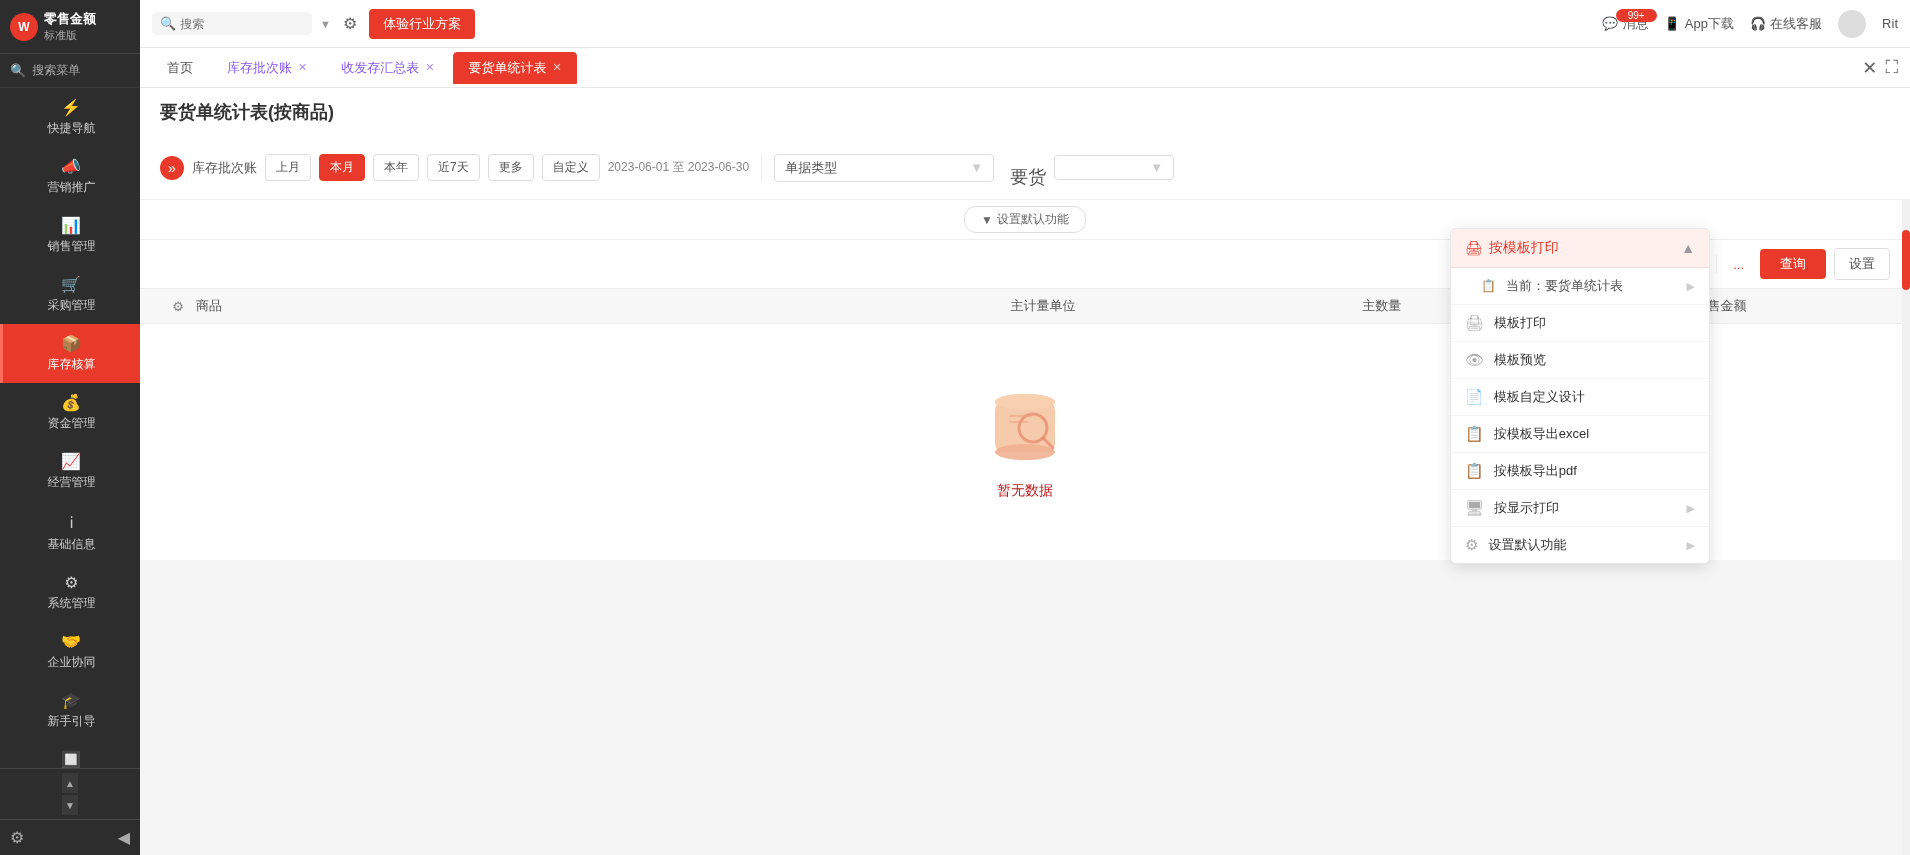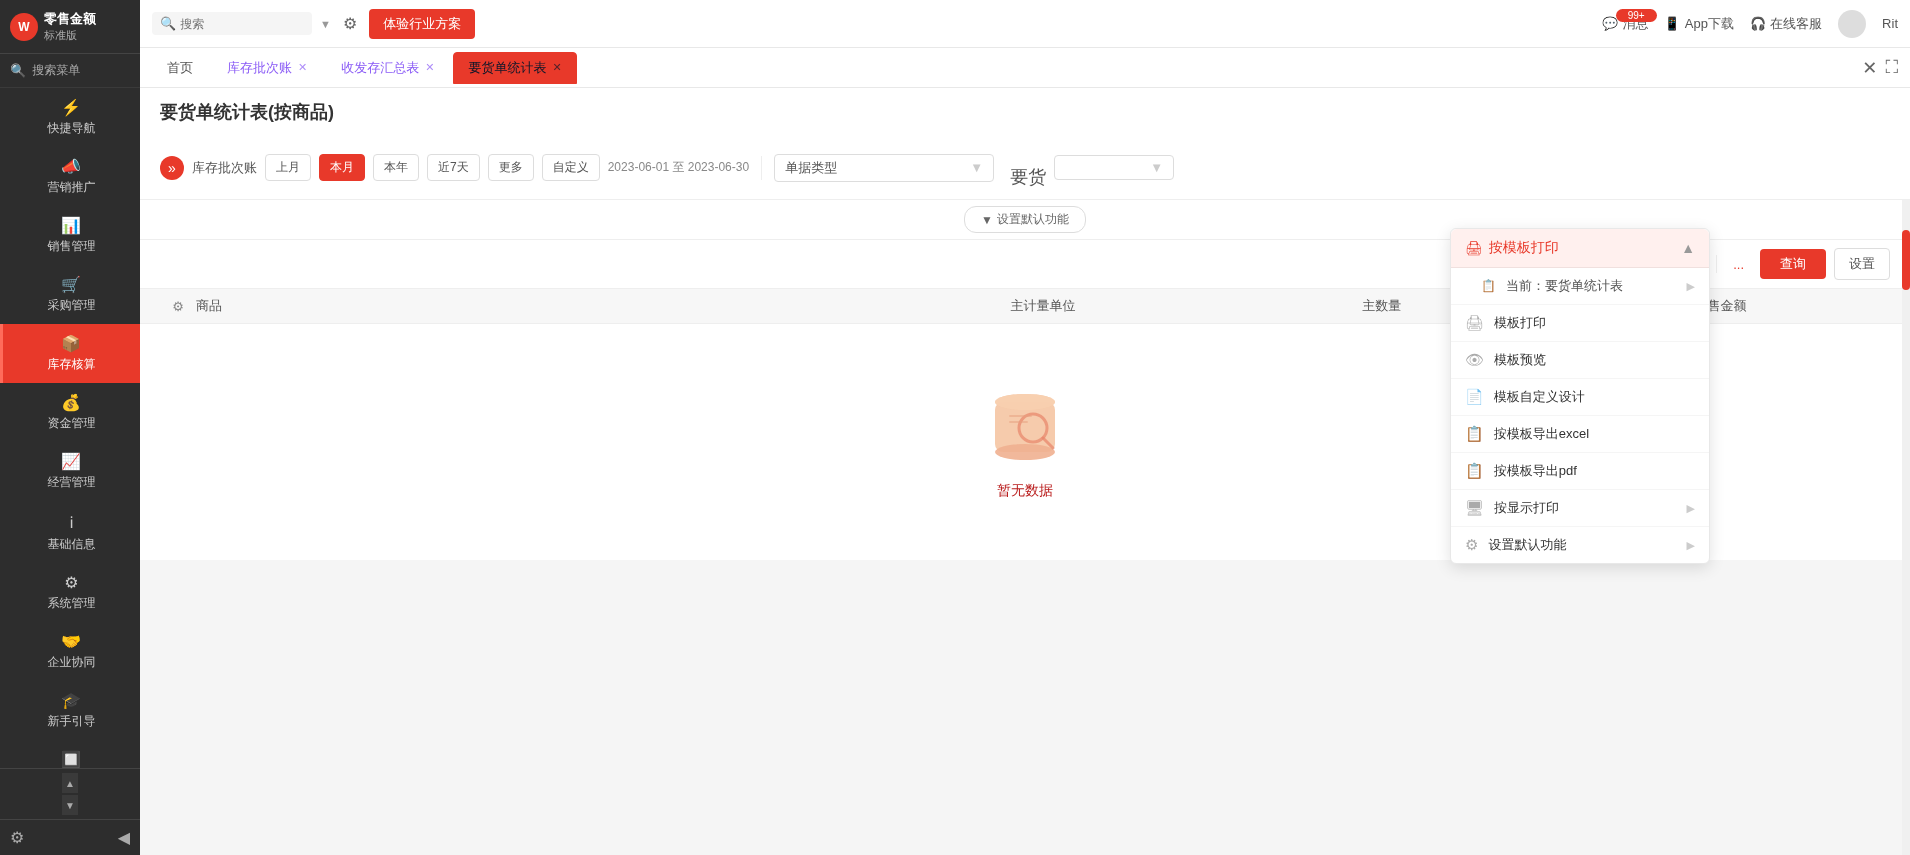--- a/index.html
+++ b/index.html
@@ -178,21 +178,21 @@
       padding: 6px 14px;
       font-size: 13px;
       cursor: pointer;
       border-radius: 4px 4px 0 0;
       color: #8b5cf6;
       gap: 6px;
       border: 1px solid transparent;
     }
     .tab-item.active {
       background: #e8392a;
-      color: #0f172a;
+      color: #ffffff;
       border-color: #e8392a;
     }
     .tab-close {
       font-size: 11px;
       color: inherit;
       opacity: 0.7;
       cursor: pointer;
     }
     .tab-home { color: #555; font-size: 13px; }
     .tab-spacer { flex: 1; }

